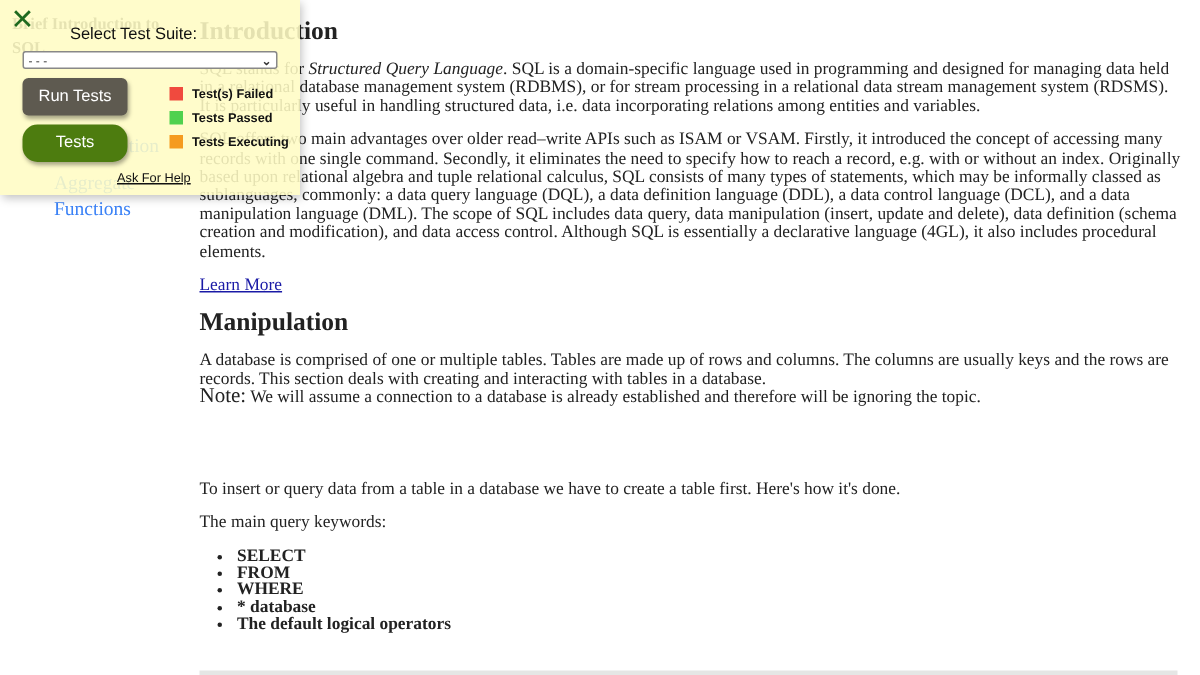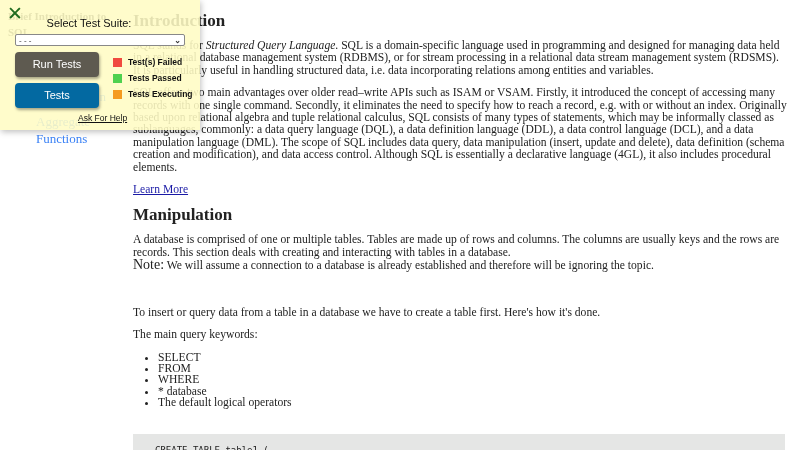--- a/index.html
+++ b/index.html
@@ -19,21 +19,21 @@
   
   .main {
     position: absolute; left: 133px; top: 10px; width: 655px;
     font-size: 11.6px; line-height: 12.4px; color: #222;
   }
   .main h2 { font-size: 17px; font-weight: bold; margin: 2px 0 10px 0; line-height: 18px; }
   .main p { margin: 0 0 10px 0; }
   .main a { color: #1a1aa6; text-decoration: underline; }
   .note-label { font-size: 14px; font-weight: normal; }
   .kw-list { margin: 0 0 10px 0; padding-left: 25px; }
-  .kw-list li { line-height: 11.4px; }
+  .kw-list li { line-height: 11.4px; font-weight: bold; }
   .code-block {
     background: #e5e6e5; margin-top: 25px; width: 652px; height: 60px;
     padding: 12px 0 0 22px; box-sizing: border-box;
     font-family: "DejaVu Sans Mono", monospace; font-size: 9px; line-height: 9.8px; color: #222;
     white-space: pre;
   }
 
   
   .test-panel {
     position: absolute; left: 0; top: 0; width: 200px; height: 130px;
@@ -52,26 +52,26 @@
   }
   .suite-select {
     position: absolute; left: 15px; top: 34px; width: 170px; height: 12px;
     background: #fff; border: 1px solid #888; border-radius: 2px;
     font-size: 8px; line-height: 11px; padding-left: 3px; box-sizing: border-box; color: #333;
   }
   .suite-select .chev {
     position: absolute; right: 3px; top: 0; font-size: 8px; font-weight: bold;
   }
   .btn {
-    position: absolute; left: 15px; width: 84px; height: 25px; border-radius: 4px;
+    position: absolute; left: 15px; width: 70px; height: 25px; border-radius: 4px;
     color: #fff; font-size: 11px; text-align: center; line-height: 25px;
     box-shadow: 1px 2px 3px rgba(0,0,0,0.35); cursor: pointer;
   }
   .btn-run { top: 52px; background: #5e5a50; }
-  .btn-tests { top: 83px; background: #0369a1; }
+  .btn-tests { top: 83px; background: #4d7c0f; border-radius: 10px; }
   .legend { position: absolute; left: 113px; top: 57px; font-size: 8.5px; color: #111; }
   .legend-row { position: relative; height: 16px; }
   .legend-swatch { position: absolute; left: 0; top: 1px; width: 9px; height: 9px; }
   .legend-label { position: absolute; left: 15px; top: 0; white-space: nowrap; font-weight: bold; }
   .help-link {
     position: absolute; left: 78px; top: 113px; font-size: 8.5px; color: #111;
     text-decoration: underline; cursor: pointer;
   }
 </style>
 </head>
@@ -83,21 +83,21 @@
   <div class="toc-item">Aggregate Functions</div>
 </div>
 
 <div class="main">
   <h2>Introduction</h2>
   <p><span>SQL stands for </span><em>Structured Query Language</em><span>. SQL is a domain-specific language used in programming and designed for managing data held in a relational database management system (RDBMS), or for stream processing in a relational data stream management system (RDSMS). It is particularly useful in handling structured data, i.e. data incorporating relations among entities and variables.</span></p>
   <p>SQL offers two main advantages over older read–write APIs such as ISAM or VSAM. Firstly, it introduced the concept of accessing many records with one single command. Secondly, it eliminates the need to specify how to reach a record, e.g. with or without an index. Originally based upon relational algebra and tuple relational calculus, SQL consists of many types of statements, which may be informally classed as sublanguages, commonly: a data query language (DQL), a data definition language (DDL), a data control language (DCL), and a data manipulation language (DML). The scope of SQL includes data query, data manipulation (insert, update and delete), data definition (schema creation and modification), and data access control. Although SQL is essentially a declarative language (4GL), it also includes procedural elements.</p>
   <p><a>Learn More</a></p>
   <h2>Manipulation</h2>
   <p style="margin-bottom:0;"><span>A database is comprised of one or multiple tables. Tables are made up of rows and columns. The columns are usually keys and the rows are records. This section deals with creating and interacting with tables in a database.</span><br><span class="note-label">Note:</span><span> We will assume a connection to a database is already established and therefore will be ignoring the topic.</span></p>
-  <p style="margin-top:34px;">To insert or query data from a table in a database we have to create a table first. Here's how it's done.</p>
+  <p style="margin-top:48px;">To insert or query data from a table in a database we have to create a table first. Here's how it's done.</p>
   <p>The main query keywords:</p>
   <ul class="kw-list">
     <li>SELECT</li>
     <li>FROM</li>
     <li>WHERE</li>
     <li>* database</li>
     <li>The default logical operators</li>
   </ul>
   <div class="code-block">CREATE TABLE table1 (
  column1 INTEGER,

